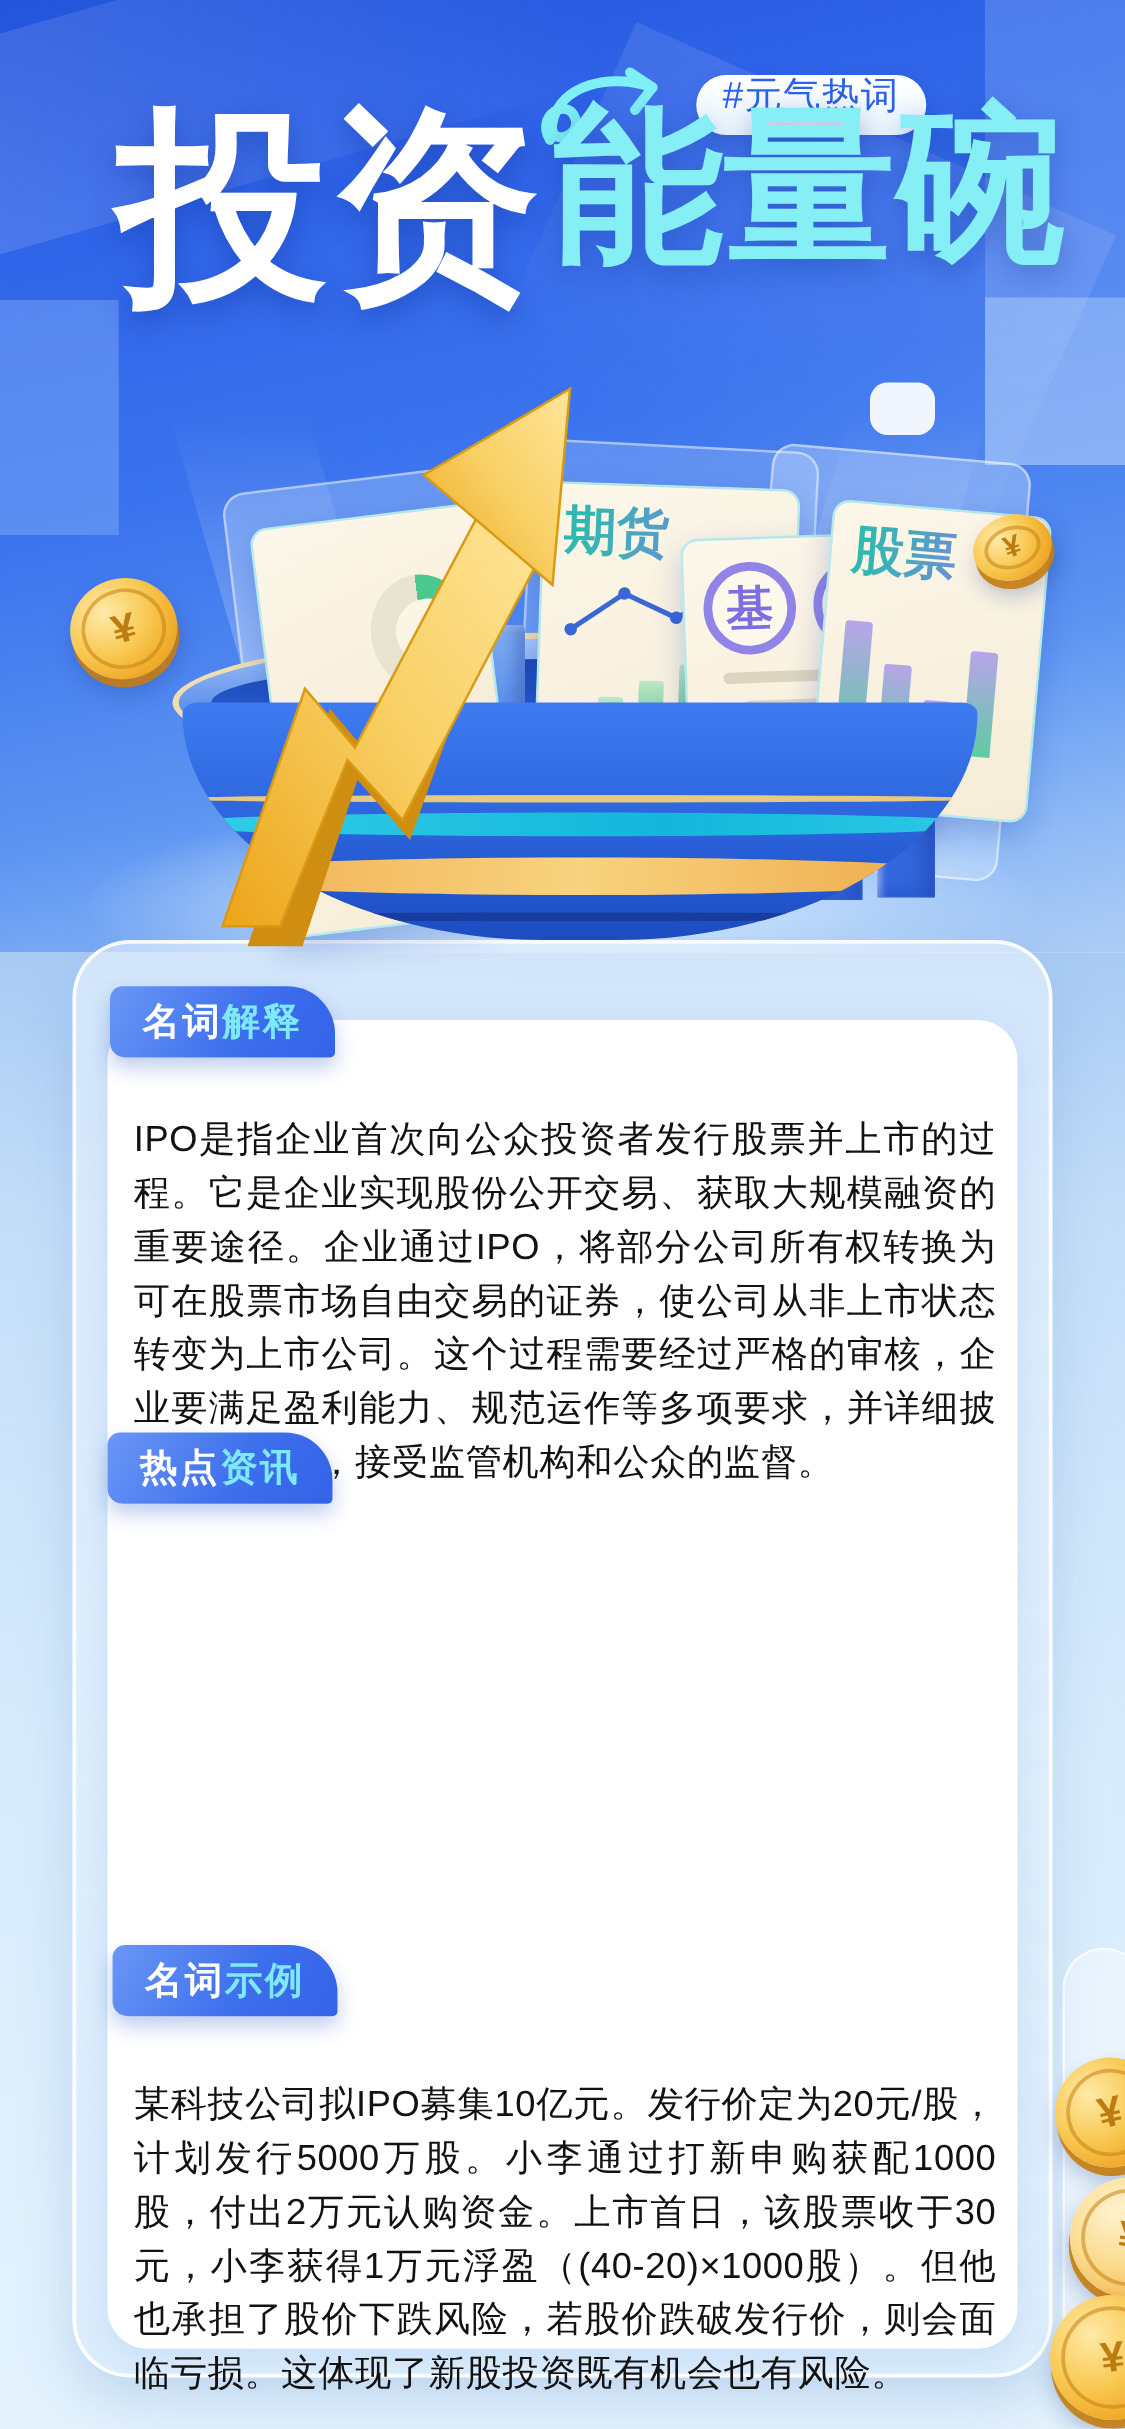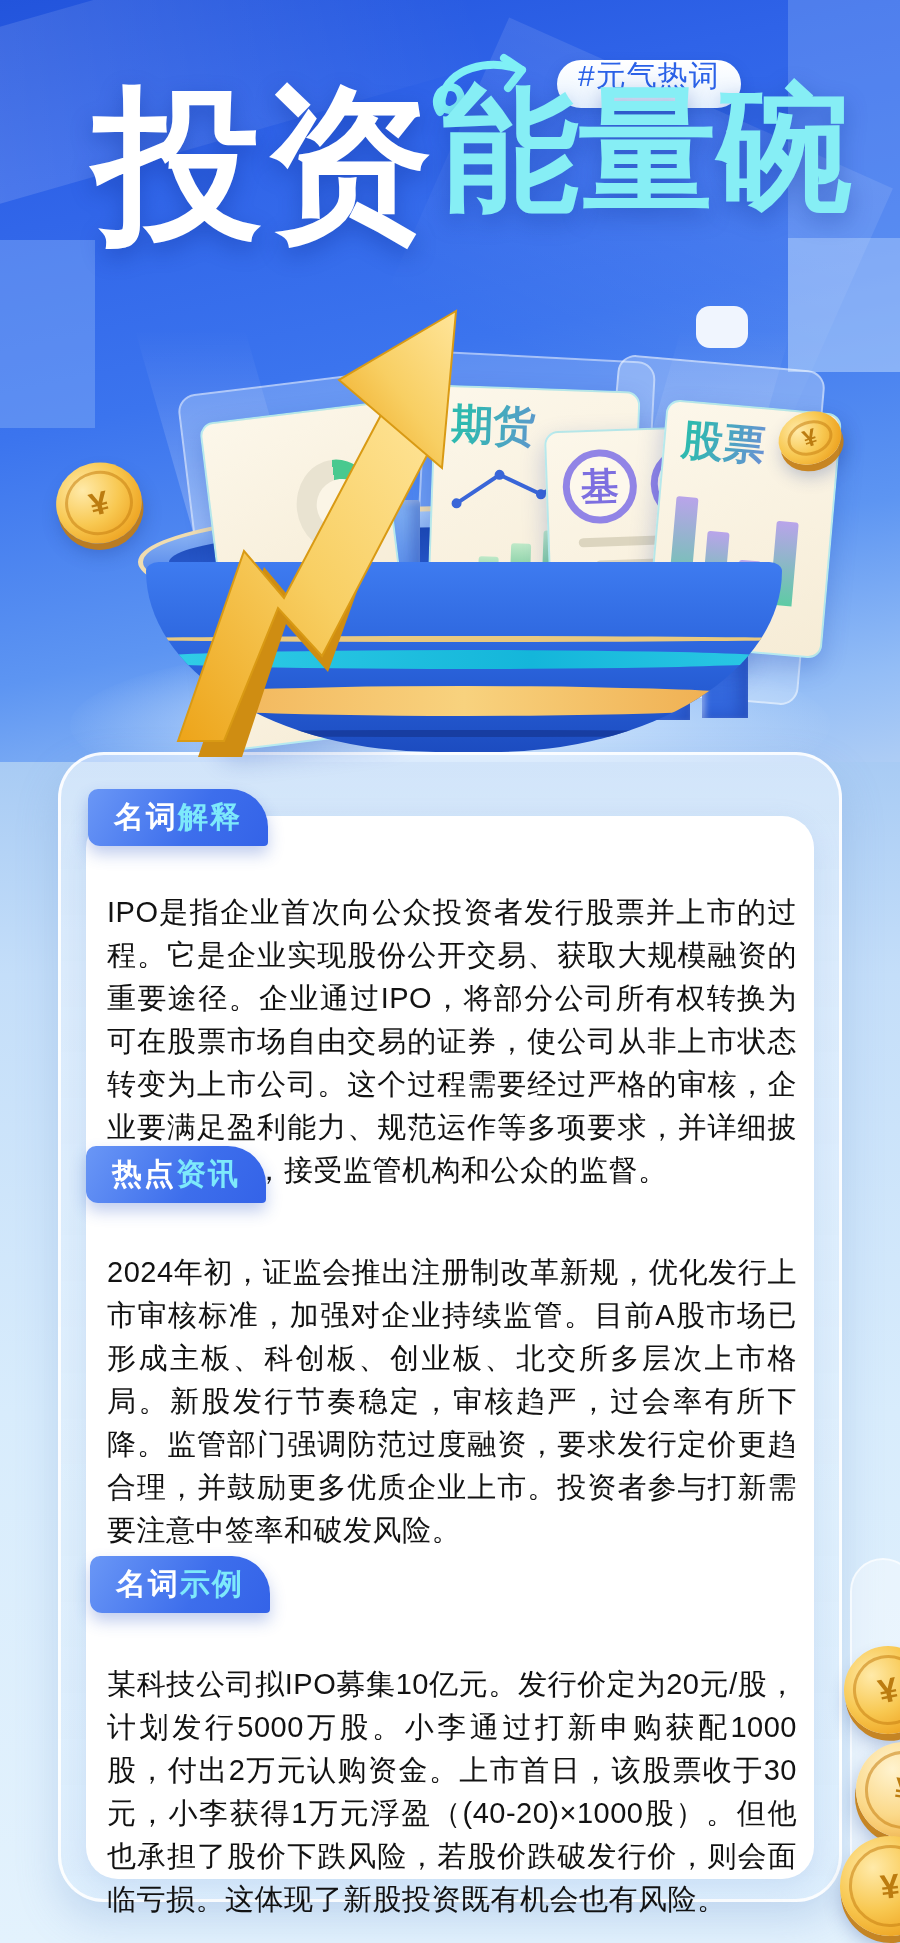--- a/index.html
+++ b/index.html
@@ -274,21 +274,20 @@
         <div class="sec-badge badge-1">
           <span class="bw">名词</span>
             <span class="bc">解释</span>
         </div>
         <p class="para para-1">IPO是指企业首次向公众投资者发行股票并上市的过程。它是企业实现股份公开交易、获取大规模融资的重要途径。企业通过IPO，将部分公司所有权转换为可在股票市场自由交易的证券，使公司从非上市状态转变为上市公司。这个过程需要经过严格的审核，企业要满足盈利能力、规范运作等多项要求，并详细披露公司信息，接受监管机构和公众的监督。</p>
 
         <div class="sec-badge badge-2">
           <span class="bw">热点</span>
             <span class="bc">资讯</span>
         </div>
-        <p class="para para-2">2024年初，证监会推出注册制改革新规，优化发行上市审核标准，加强对企业持续监管。目前A股市场已形成主板、科创板、创业板、北交所多层次上市格局。新股发行节奏稳定，审核趋严，过会率有所下降。监管部门强调防范过度融资，要求发行定价更趋合理，并鼓励更多优质企业上市。投资者参与打新需要注意中签率和破发风险。</p>
 
         <div class="sec-badge badge-3">
           <span class="bw">名词</span>
             <span class="bc">示例</span>
         </div>
         <p class="para para-3">某科技公司拟IPO募集10亿元。发行价定为20元/股，计划发行5000万股。小李通过打新申购获配1000股，付出2万元认购资金。上市首日，该股票收于30元，小李获得1万元浮盈（(40-20)×1000股）。但他也承担了股价下跌风险，若股价跌破发行价，则会面临亏损。这体现了新股投资既有机会也有风险。</p>
 
       </div>
     </div>
   </div>

